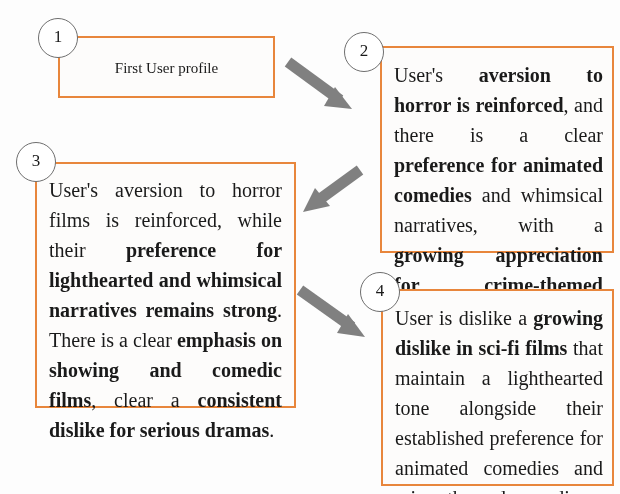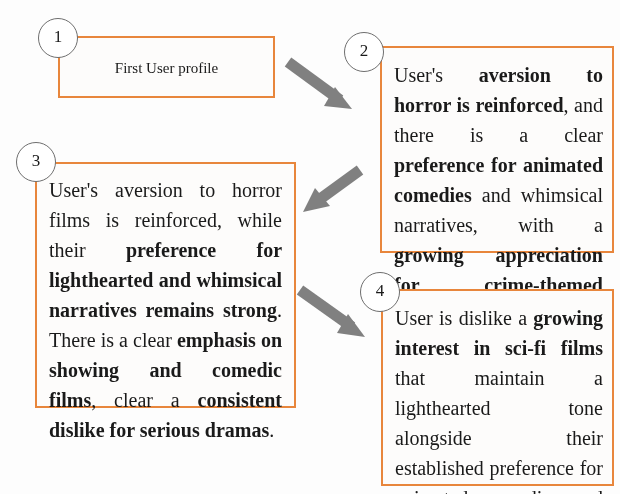--- a/index.html
+++ b/index.html
@@ -128,17 +128,17 @@
     <div class="node-body"><span>User's </span><b>aversion to horror is reinforced</b><span>, and there is a clear </span><b>preference for animated comedies</b><span> and whimsical narratives, with a </span><b>growing appreciation for crime-themed comedies</b><span>.</span></div>
   </div>
   <div class="badge" id="badge-2">2</div>
 
   <div class="node" id="node-3">
     <div class="node-body"><span>User's aversion to horror films is reinforced, while their </span><b>preference for lighthearted and whimsical narratives remains strong</b><span>. There is a clear </span><b>emphasis on showing and comedic films</b><span>, clear a </span><b>consistent dislike for serious dramas</b><span>.</span></div>
   </div>
   <div class="badge" id="badge-3">3</div>
 
   <div class="node" id="node-4">
-    <div class="node-body"><span>User is dislike a </span><b>growing interest in sci-fi films</b><span> that maintain a lighthearted tone alongside their established preference for animated comedies and crime-themed comedies.</span></div>
+    <div class="node-body"><span>User is dislike a </span><b>growing dislike in sci-fi films</b><span> that maintain a lighthearted tone alongside their established preference for animated comedies and crime-themed comedies.</span></div>
   </div>
   <div class="badge" id="badge-4">4</div>
 
 </div>
 
 </body></html>

